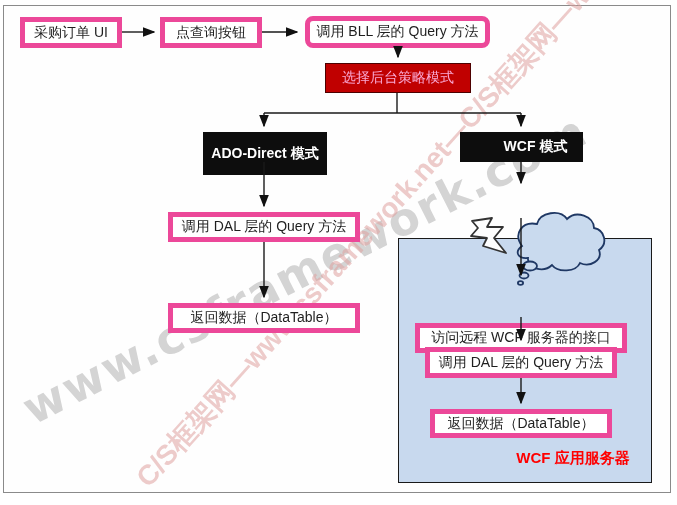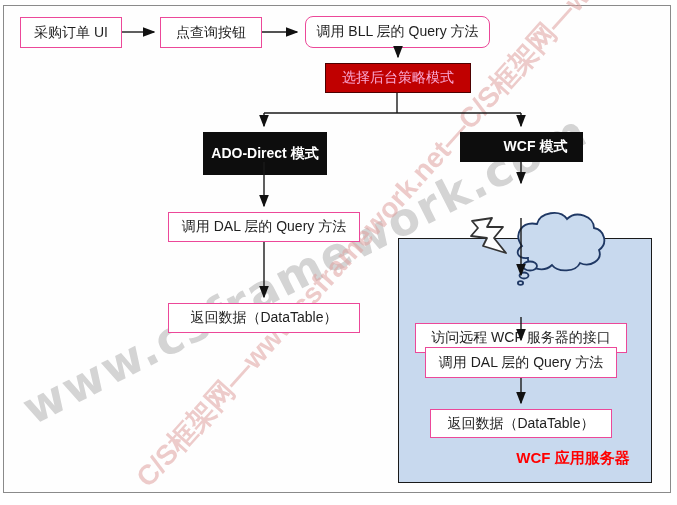--- a/index.html
+++ b/index.html
@@ -8,21 +8,21 @@
     font-family:"Liberation Sans","DejaVu Sans",sans-serif;
   }
   #frame{
     position:absolute;left:3px;top:5px;width:666px;height:486px;
     border:1px solid #8a8a8a;background:#fefefe;z-index:0;
   }
   
   .fbox{
     position:absolute;z-index:3;box-sizing:border-box;
     display:flex;align-items:center;justify-content:center;
-    background:#ffffff;border:1px solid #ec4899;
+    background:#ffffff;border:5px solid #ec4899;
     font-size:14px;color:#1f1f1f;white-space:nowrap;
   }
   .fbox.dark{background:#0d0d0d;color:#ffffff;font-weight:bold;border-color:#0d0d0d;}
   .fbox.red{background:#c00000;color:#f9a8d4;border:1px solid #4d0000;}
   #blue-container{
     position:absolute;left:398px;top:238px;width:254px;height:245px;
     background:#c8d9ee;border:1px solid #1a1a1a;box-sizing:border-box;z-index:1;
   }
   #server-label{
     position:absolute;left:398px;top:449px;width:254px;text-align:center;

